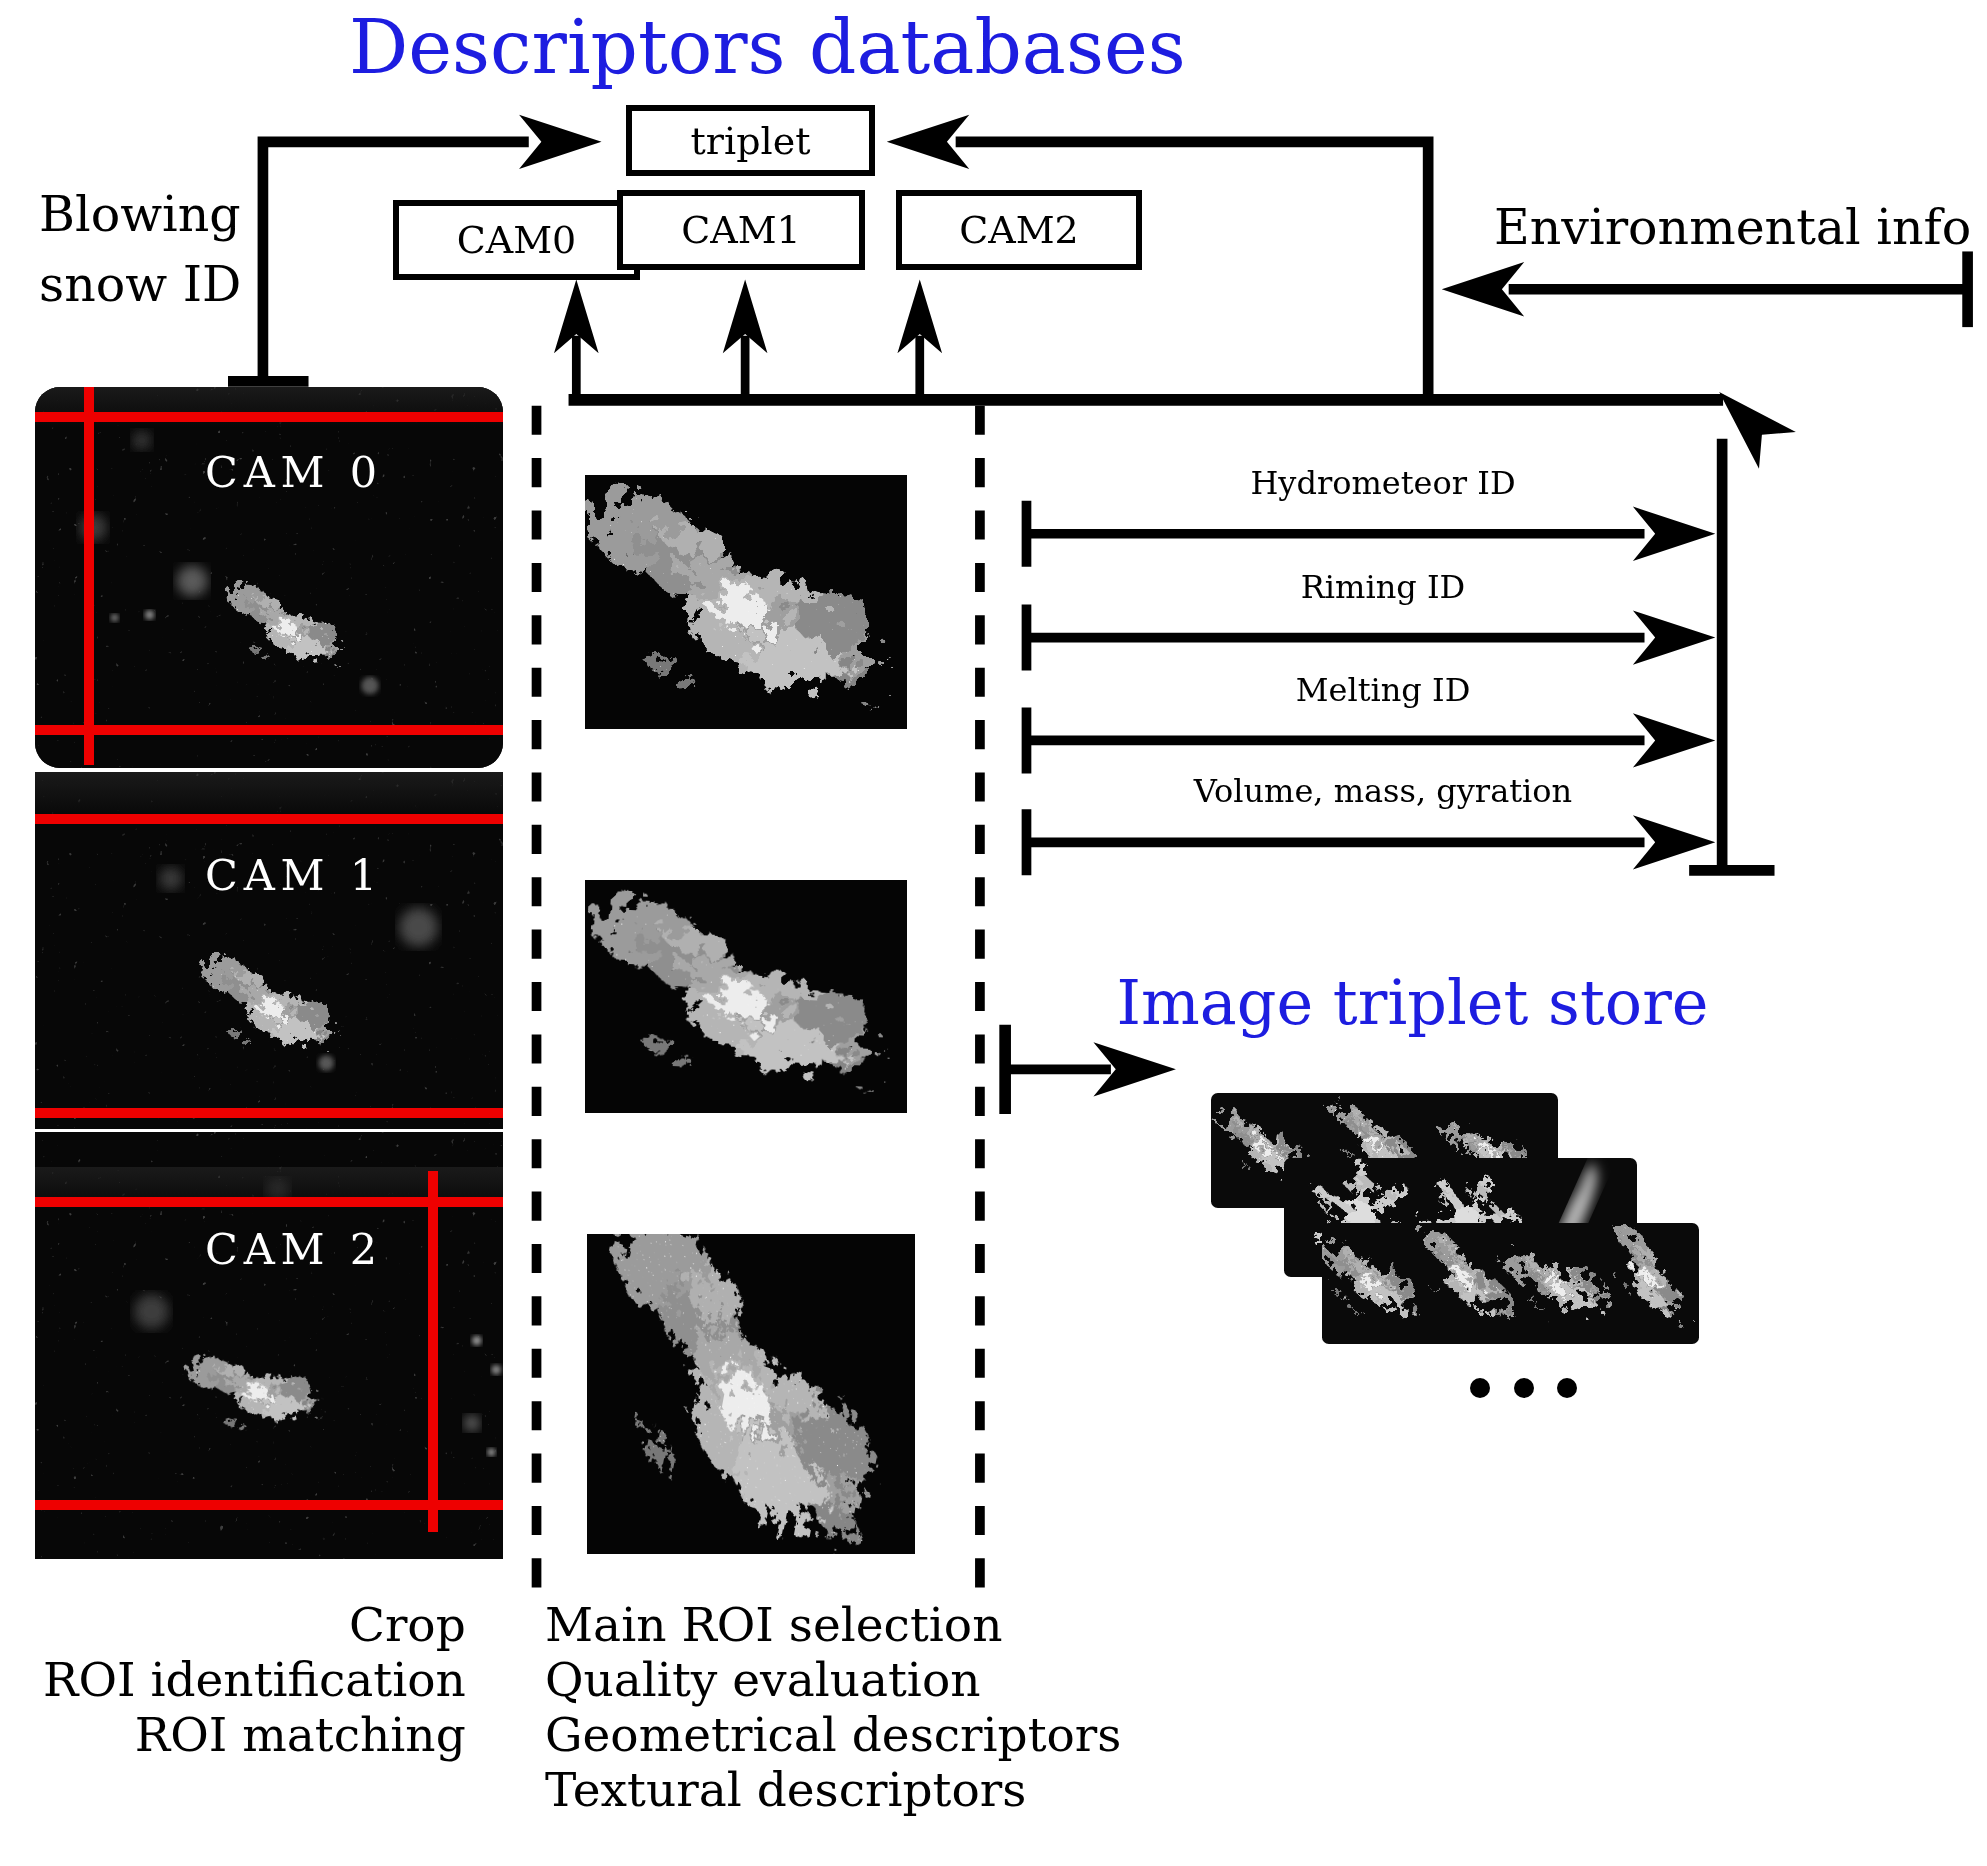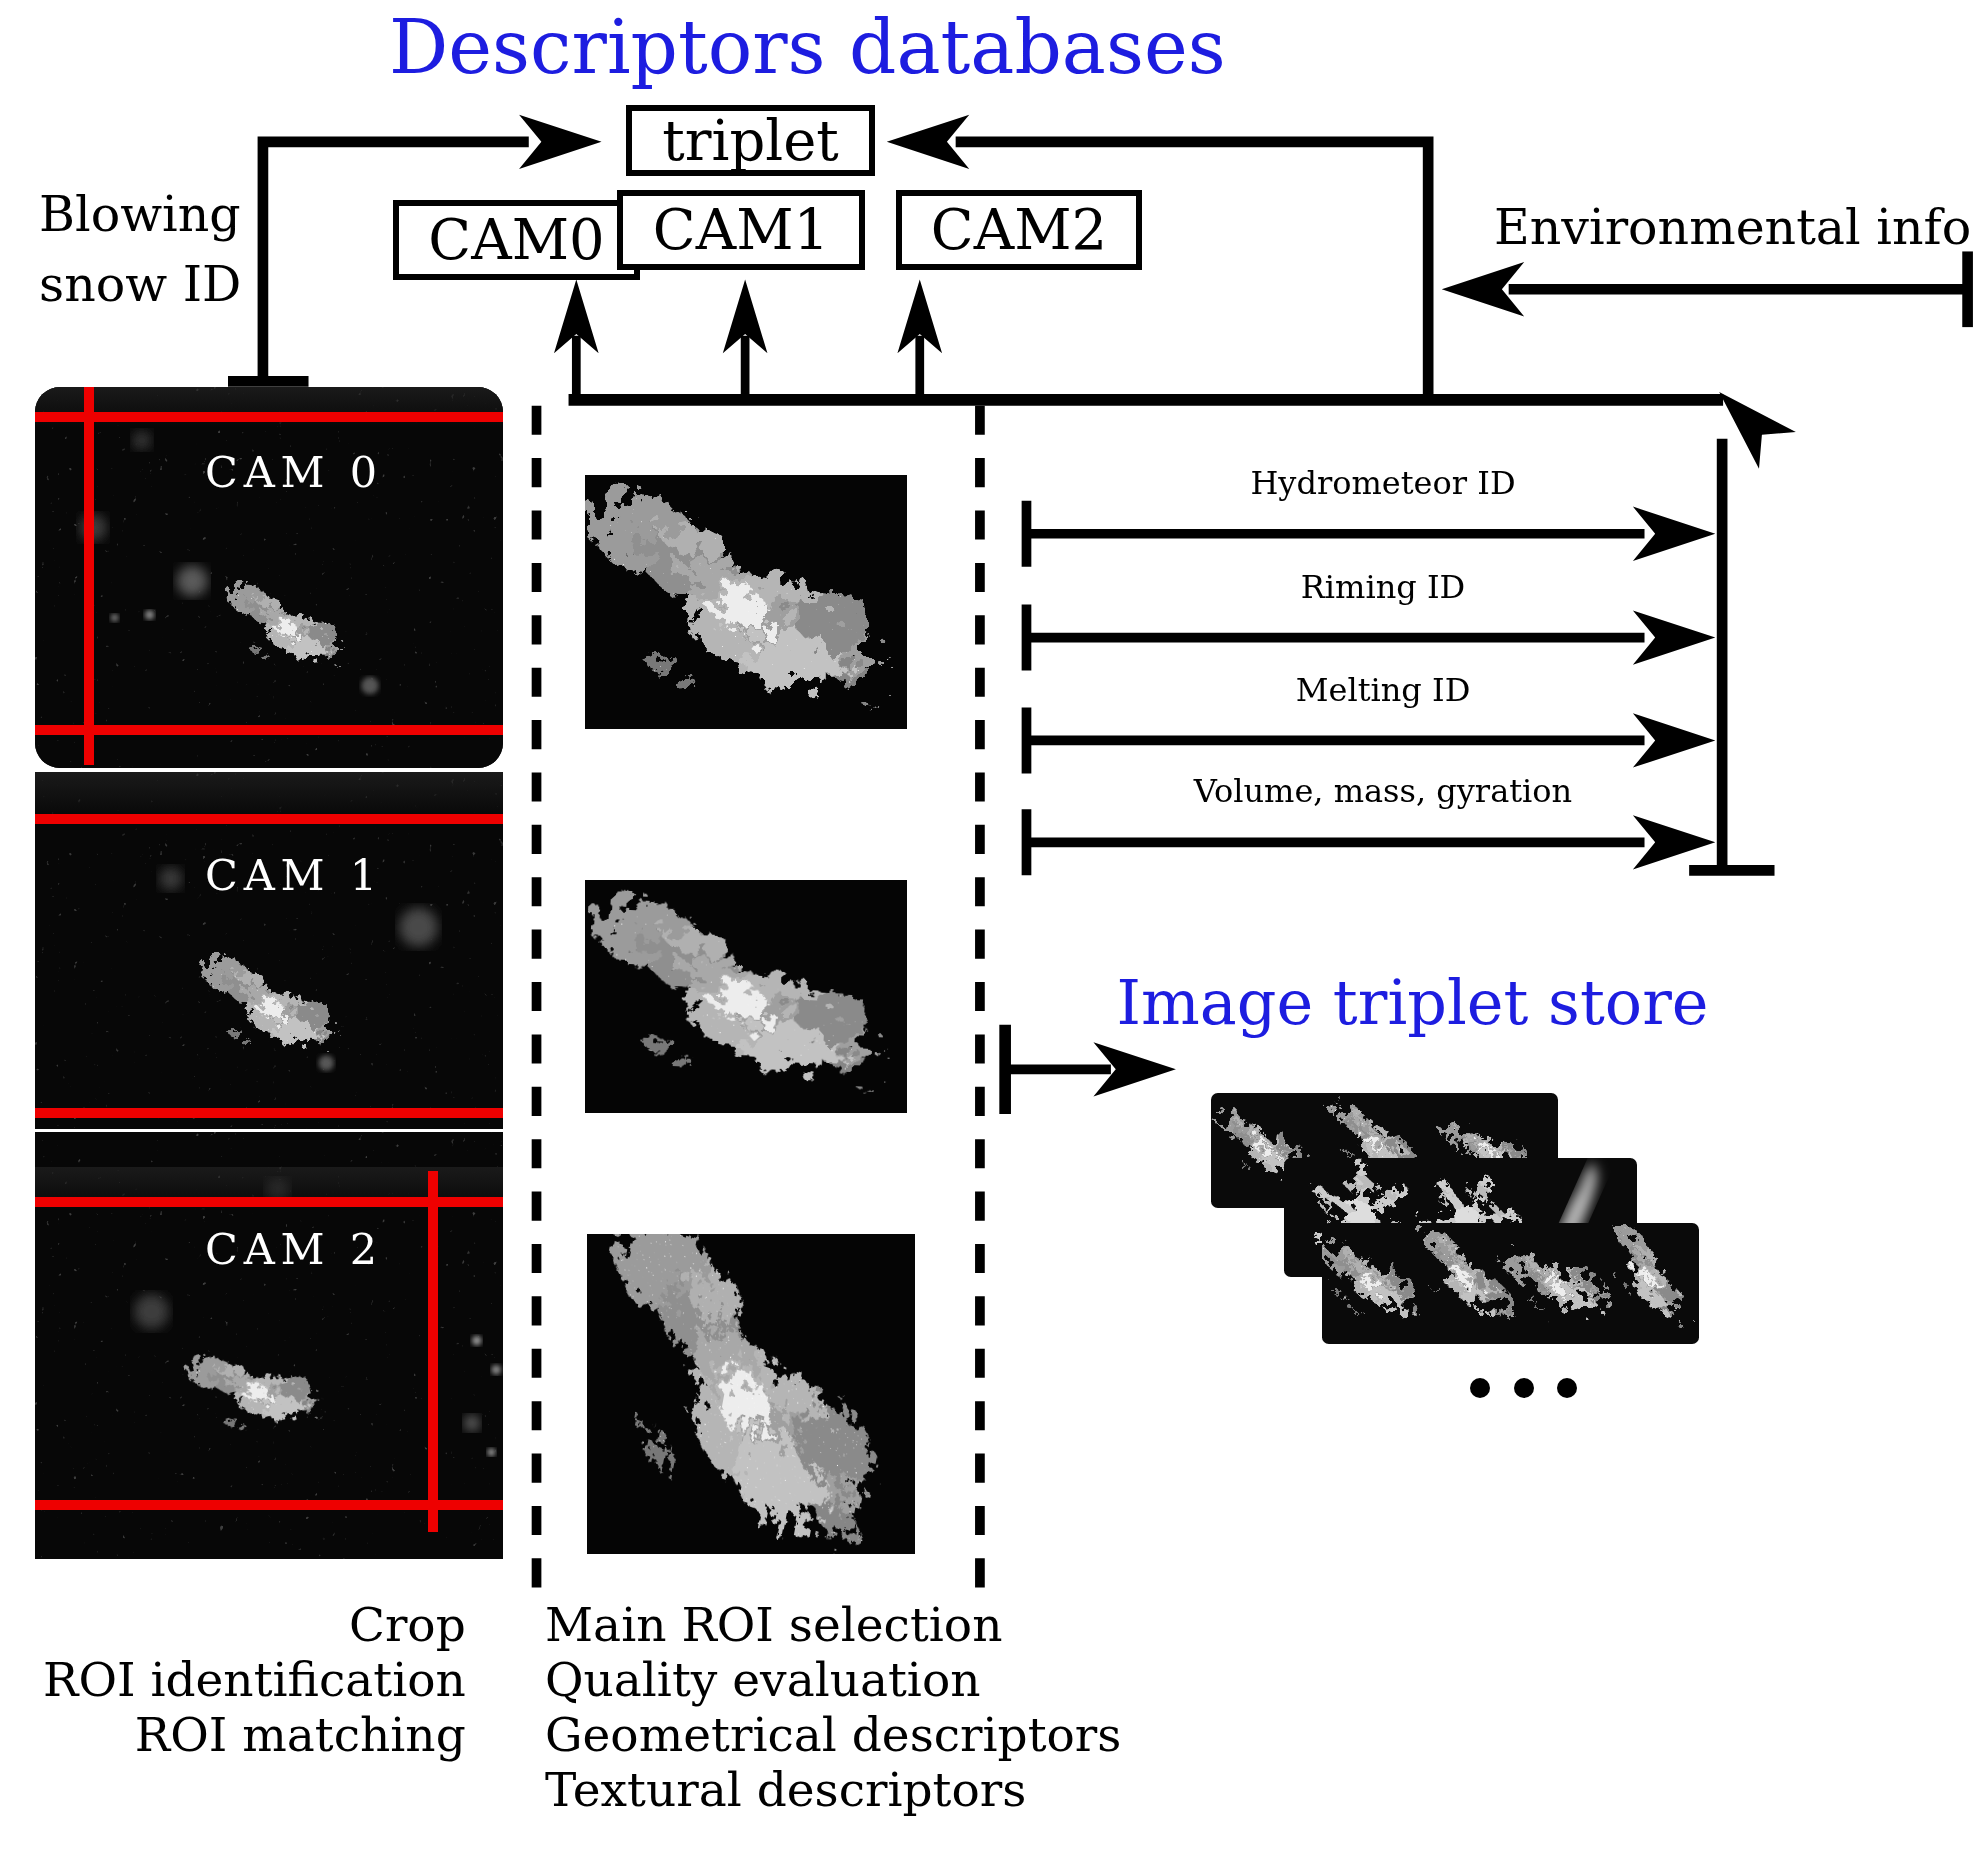--- a/index.html
+++ b/index.html
@@ -1,23 +1,23 @@
 <!DOCTYPE html>
 <html><head>
 <meta charset="utf-8">
 <style>
   html,body{margin:0;padding:0;background:#ffffff;}
   #stage{position:relative;width:1987px;height:1867px;background:#ffffff;overflow:hidden;
          font-family:"DejaVu Serif", serif;color:#000;}
   .abs{position:absolute;}
   .blue{color:#1d1de0;}
-  .title{font-size:74px;text-align:center;white-space:nowrap;margin-left:40px;}
+  .title{font-size:74px;text-align:center;white-space:nowrap;}
   .storetitle{font-size:62px;text-align:center;white-space:nowrap;}
   .dbox{position:absolute;border:6.8px solid #000;background:#fff;display:flex;
-        align-items:center;justify-content:center;font-size:56px;line-height:1;}
+        align-items:center;justify-content:center;font-size:38px;line-height:1;}
   .lbl{position:absolute;font-size:49px;line-height:1.15;white-space:nowrap;}
   .outlbl{position:absolute;width:582px;text-align:center;font-size:32px;white-space:nowrap;}
   .steps{position:absolute;font-size:47px;line-height:55px;white-space:nowrap;}
   .photo{position:absolute;background:#070707;overflow:hidden;}
   .photo svg{position:absolute;left:0;top:0;width:100%;height:100%;}
   .camtag{position:absolute;width:100%;text-align:center;color:#fff;font-size:43px;
           letter-spacing:5.8px;white-space:nowrap;}
   .rl-h{position:absolute;left:0;width:100%;height:9.7px;background:#ee0000;}
   .rl-v{position:absolute;top:0;width:9.7px;background:#ee0000;}
   .band{position:absolute;left:0;width:100%;background:linear-gradient(#2a2a2a,#070707);opacity:.55;}

